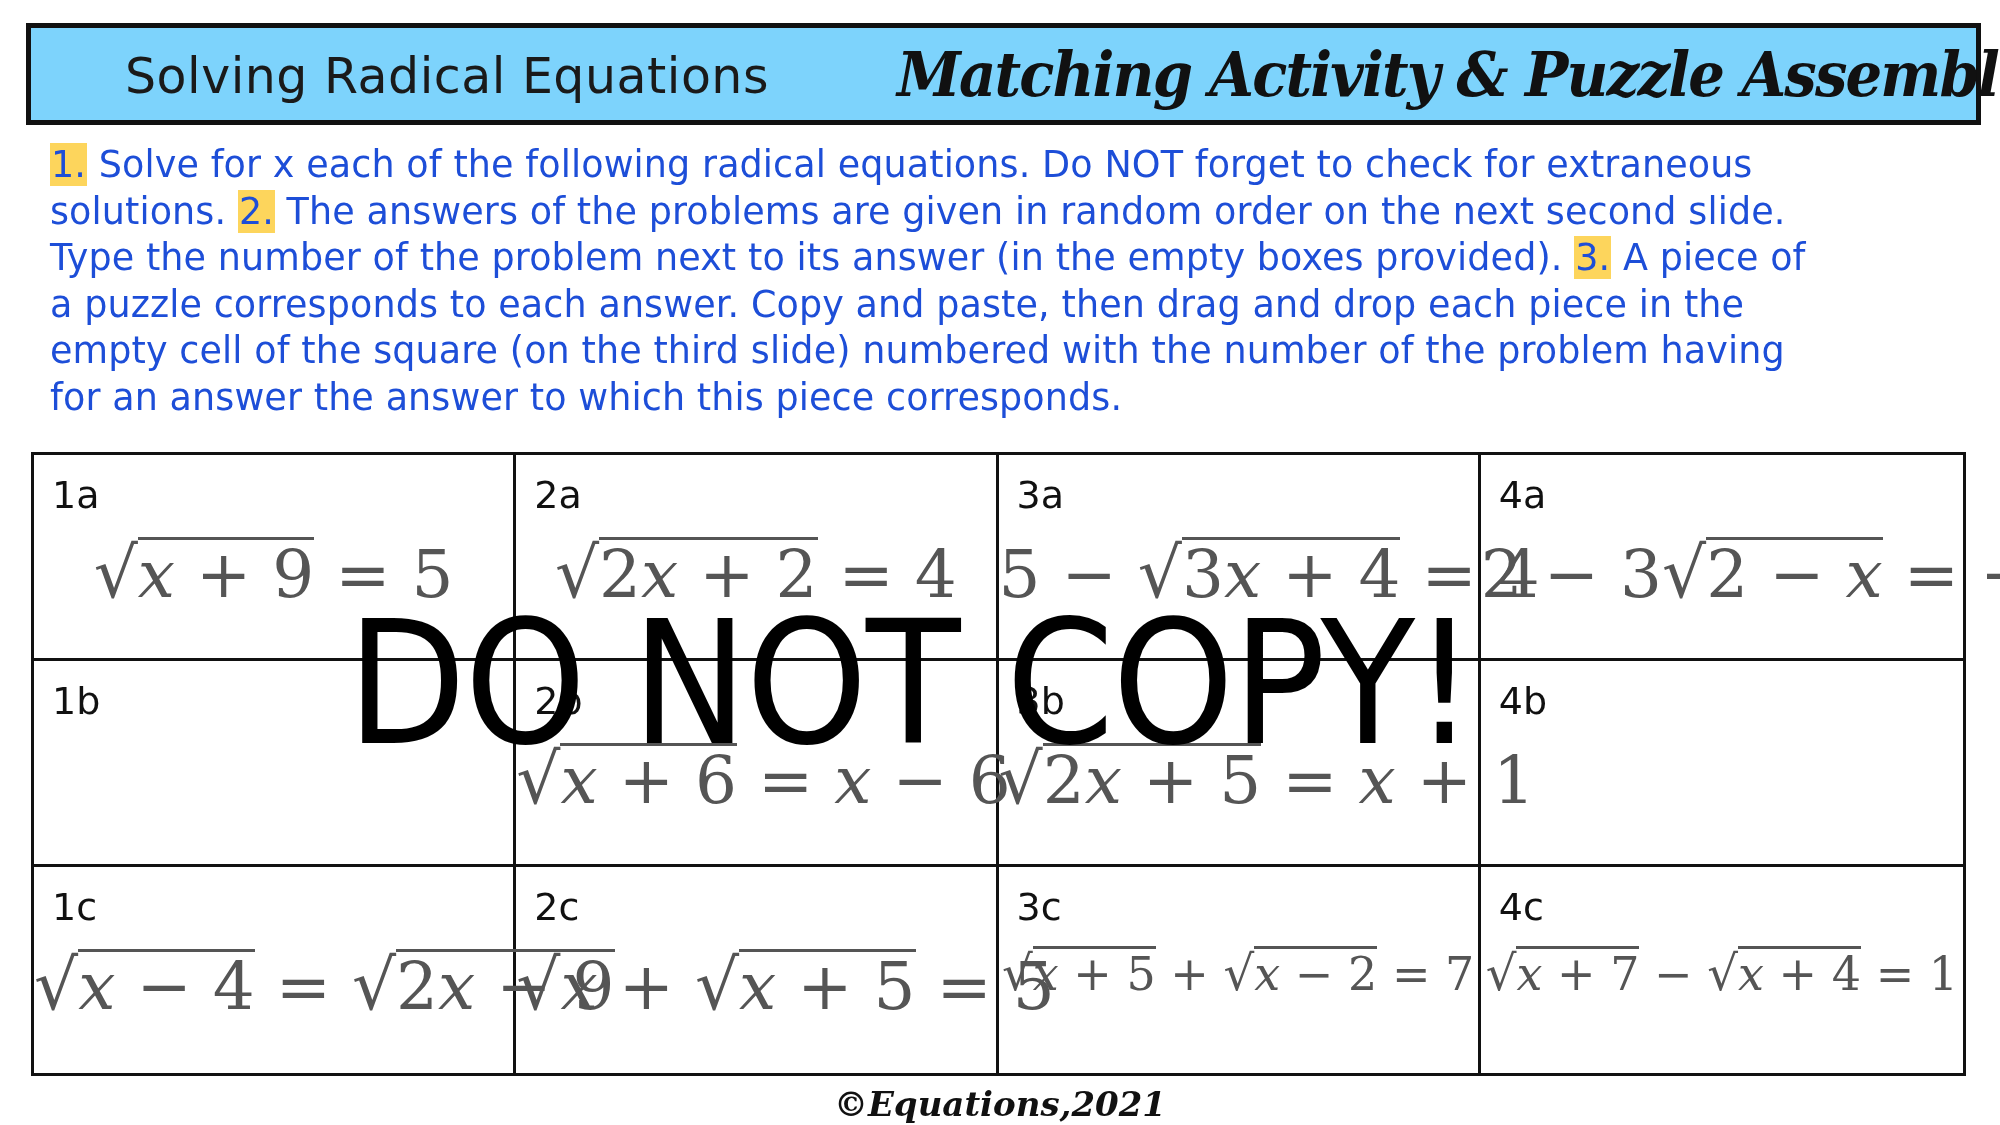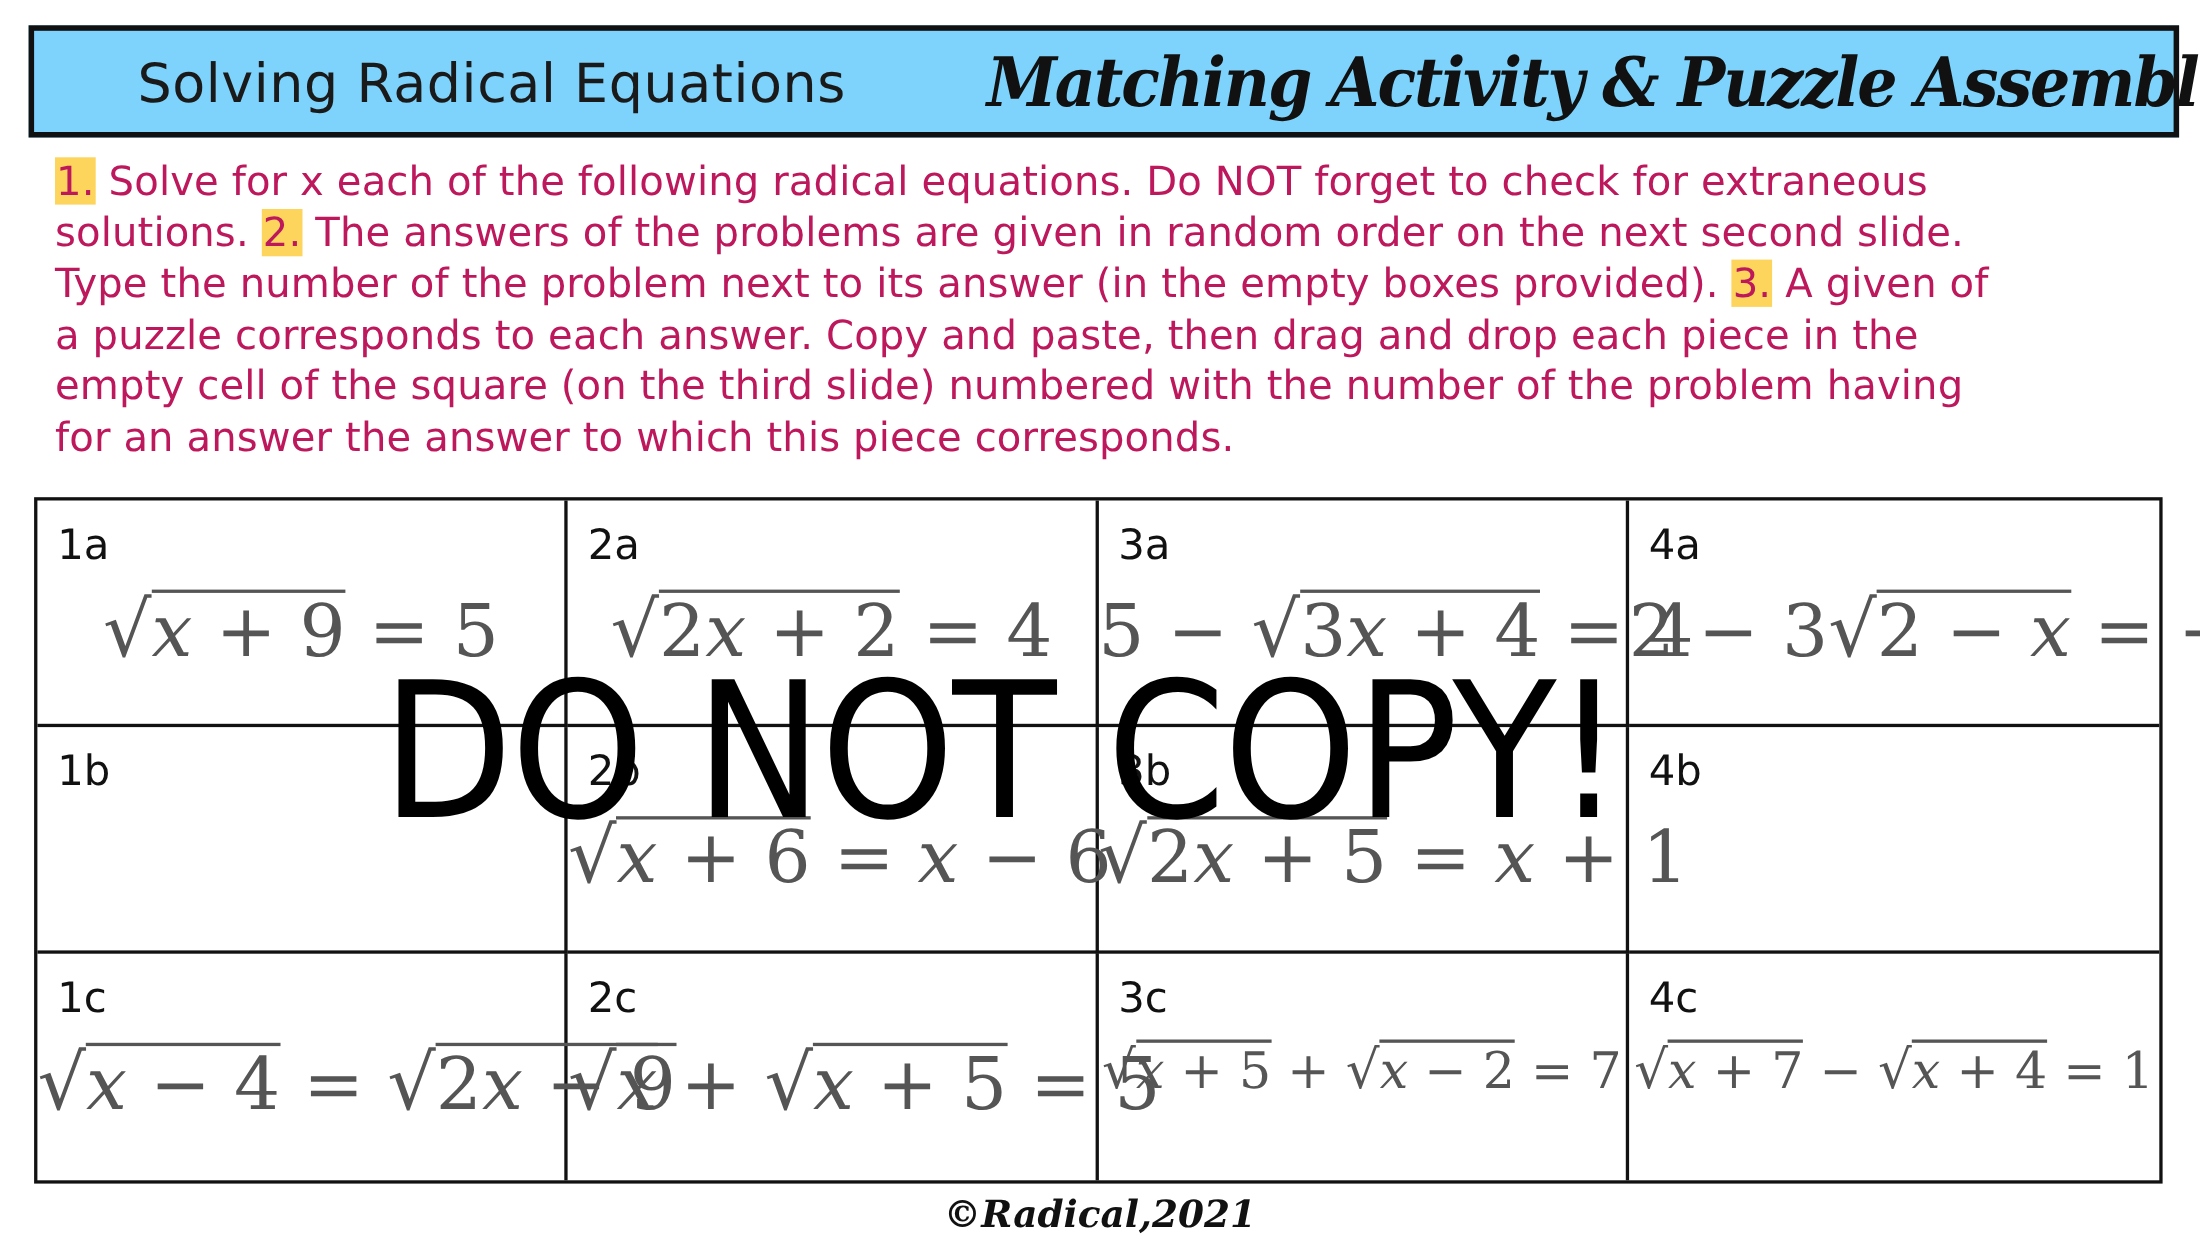--- a/index.html
+++ b/index.html
@@ -19,21 +19,21 @@
   }
   .header-subtitle {
     position: absolute; left: 866px; top: 10px;
     font-family: "DejaVu Serif", serif; font-style: italic; font-weight: bold;
     font-size: 62px; letter-spacing: -2px; color: #111; white-space: nowrap;
     transform: scaleX(0.93); transform-origin: left center;
   }
   .instructions {
     position: absolute; left: 50px; top: 142px; width: 1920px;
     font-family: "DejaVu Sans", sans-serif; font-size: 36.5px; line-height: 46.6px;
-    color: #be185d; letter-spacing: 0.1px;
+    color: #1d4ed8; letter-spacing: 0.1px;
   }
   .instructions .line { white-space: nowrap; display: block; }
   .hl { background: #FDD55C; padding: 0 1px; }
   .grid {
     position: absolute; left: 31px; top: 452px; width: 1935px; height: 624px;
     border: 3px solid #111; box-sizing: border-box;
     display: grid; grid-template-columns: repeat(4, 1fr); grid-template-rows: repeat(3, 1fr);
   }
   .cell {
     position: relative; border-right: 3px solid #111; border-bottom: 3px solid #111;
@@ -68,21 +68,21 @@
 <body>
 
 <div class="header-box">
   <span class="header-title">Solving Radical Equations</span>
   <span class="header-subtitle">Matching Activity &amp; Puzzle Assembling</span>
 </div>
 
 <div class="instructions">
   <span class="line"><span class="hl">1.</span><span> Solve for x each of the following radical equations. Do NOT forget to check for extraneous</span></span>
   <span class="line"><span>solutions. </span><span class="hl">2.</span><span> The answers of the problems are given in random order on the next second slide.</span></span>
-  <span class="line"><span>Type the number of the problem next to its answer (in the empty boxes provided). </span><span class="hl">3.</span><span> A given of</span></span>
+  <span class="line"><span>Type the number of the problem next to its answer (in the empty boxes provided). </span><span class="hl">3.</span><span> A piece of</span></span>
   <span class="line">a puzzle corresponds to each answer. Copy and paste, then drag and drop each piece in the</span>
   <span class="line">empty cell of the square (on the third slide) numbered with the number of the problem having</span>
   <span class="line">for an answer the answer to which this piece corresponds.</span>
 </div>
 
 <div class="grid">
 
   <div class="cell">
     <span class="cell-label">1a</span>
     <div class="cell-eq" title="√(x+9) = 5">
@@ -148,13 +148,13 @@
   <div class="cell last-col last-row">
     <span class="cell-label">4c</span>
     <div class="cell-eq" style="font-size:46px" title="√(x+7) − √(x+4) = 1">
       <span class="rad"><span class="sym">√</span><span class="under"><span class="v">x</span> + 7</span></span> − <span class="rad"><span class="sym">√</span><span class="under"><span class="v">x</span> + 4</span></span> = 1
     </div>
   </div>
 </div>
 
 <div class="watermark">DO NOT COPY!</div>
 
-<div class="footer">©Radical,2021</div>
+<div class="footer">©Equations,2021</div>
 
 </body></html>

